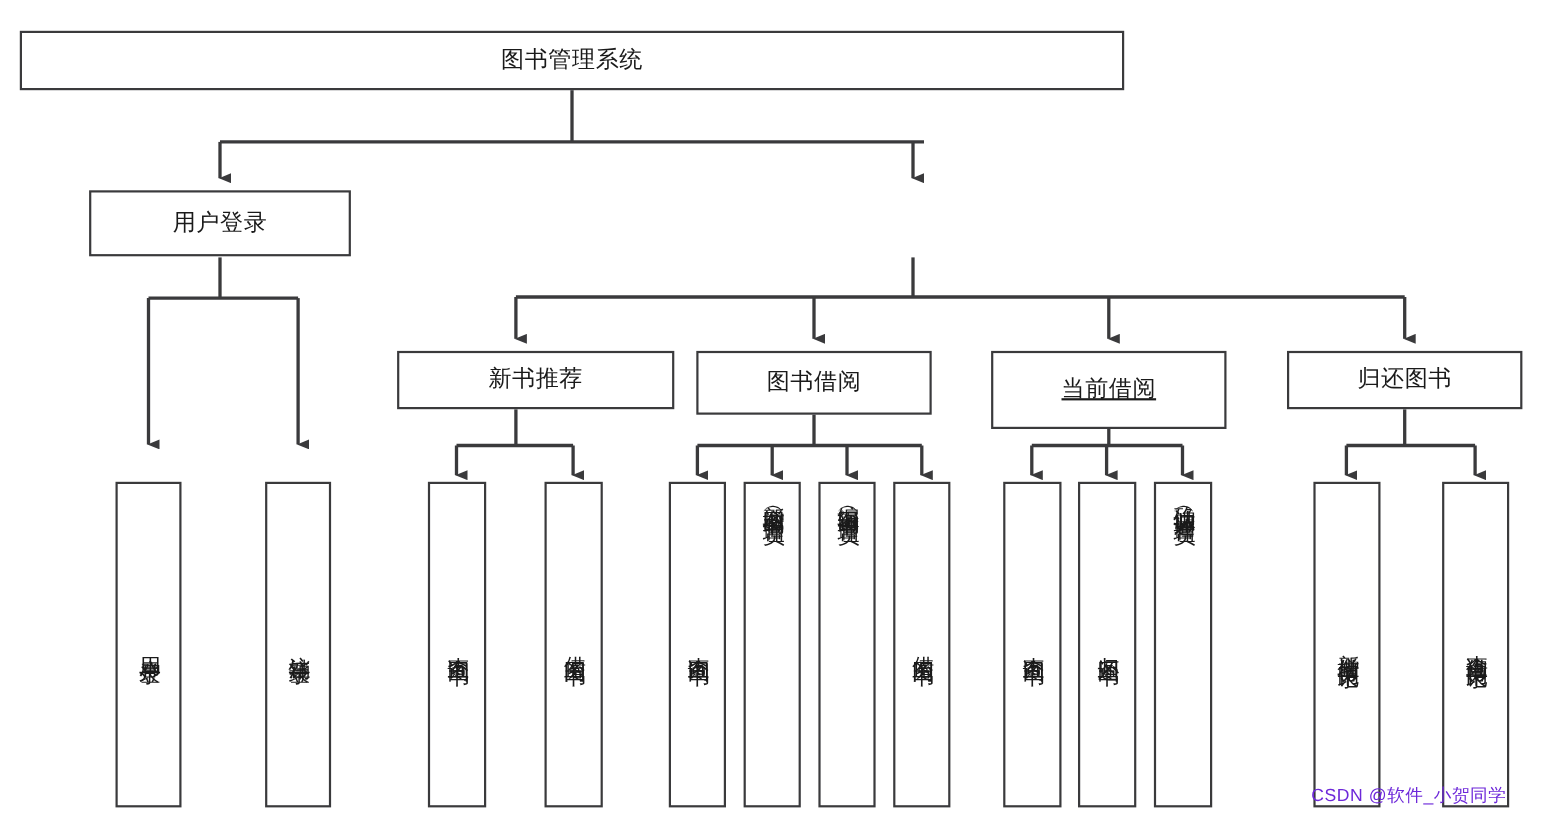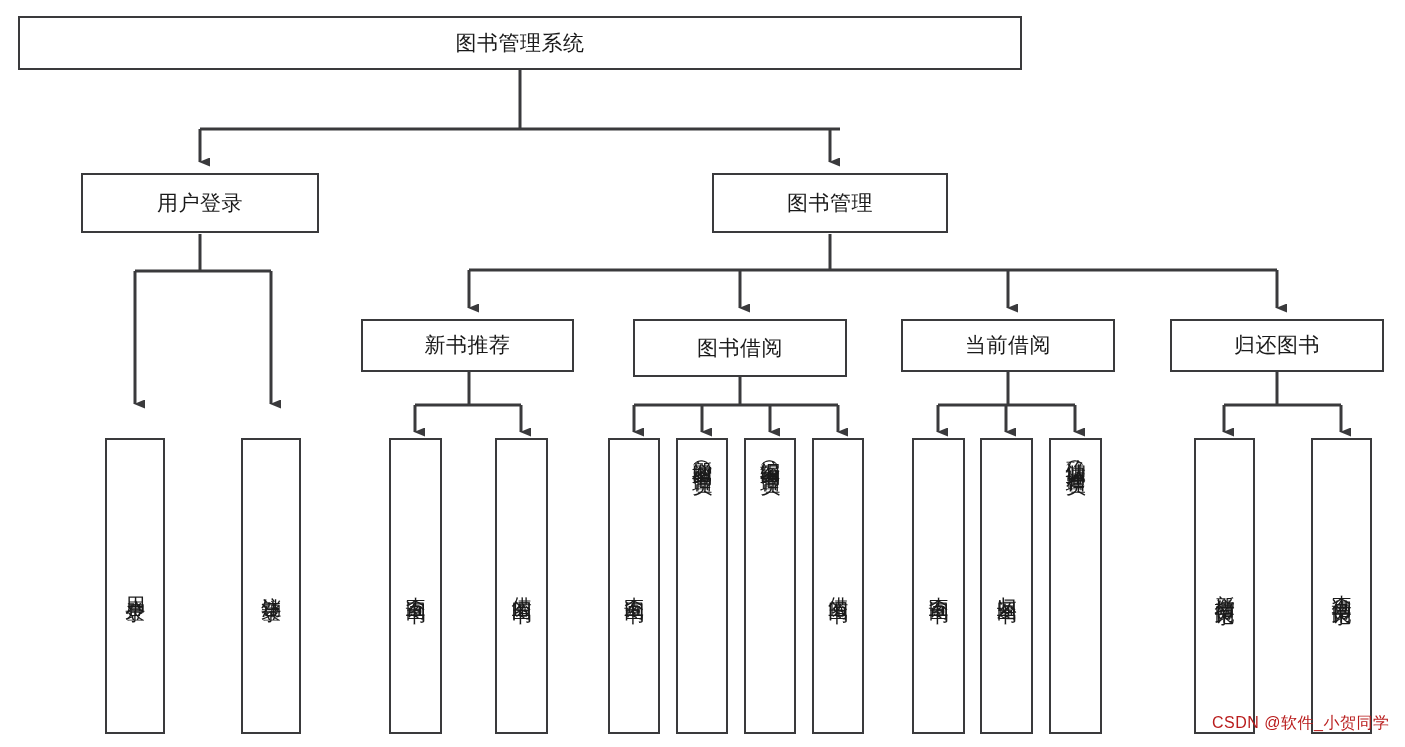--- a/index.html
+++ b/index.html
@@ -61,24 +61,23 @@
   }
   .node-v.center-v {
     align-items: center;
     padding-top: 0;
   }
   #watermark {
     position: absolute;
     left: 1192px;
     top: 713px;
     font-size: 16px;
-    color: #b91c1c;
+    color: #6d28d9;
     white-space: nowrap;
     letter-spacing: 0.5px;
-    margin-left: 20px;
   }
 </style>
 </head>
 <body>
 
 <div id="diagram-canvas">
 
   <svg class="edges" viewBox="0 0 1405 747" xmlns="http://www.w3.org/2000/svg">
     <defs>
       <marker id="arrow" markerWidth="9" markerHeight="11" refX="4.5" refY="10" orient="auto" markerUnits="userSpaceOnUse">
@@ -122,41 +121,38 @@
       <path d="M1006,405 L1006,432" marker-end="url(#arrow)"></path>
       <path d="M1075,405 L1075,432" marker-end="url(#arrow)"></path>
 
       <path d="M1277,372 L1277,405"></path>
       <path d="M1224,405 L1341,405"></path>
       <path d="M1224,405 L1224,432" marker-end="url(#arrow)"></path>
       <path d="M1341,405 L1341,432" marker-end="url(#arrow)"></path>
     </g>
   </svg>
 
-  <div class="node node-h" style="left:18px; top:16px; width:1004px; height:54px;">
+  <div class="node node-h" style="left:18px; top:28px; width:1004px; height:54px;">
     <span class="label">图书管理系统</span>
   </div>
 
   <div class="node node-h" style="left:81px; top:173px; width:238px; height:60px;">
     <span class="label">用户登录</span>
   </div>
 
-  <div class="node node-h" style="left:712px; top:173px; width:236px; height:60px;">
-    <span class="label">图书管理</span>
-  </div>
-
-  <div class="node node-h" style="left:361px; top:319px; width:213px; height:53px;">
+
+  <div class="node node-h" style="left:361px; top:319px; width:252px; height:53px;">
     <span class="label">新书推荐</span>
   </div>
 
   <div class="node node-h" style="left:633px; top:319px; width:214px; height:58px;">
     <span class="label">图书借阅</span>
   </div>
 
-  <div class="node node-h" style="left:901px; top:319px; width:214px; height:53px;">
+  <div class="node node-h" style="left:901px; top:319px; width:214px; height:71px;text-decoration:underline;">
     <span class="label">当前借阅</span>
   </div>
 
   <div class="node node-h" style="left:1170px; top:319px; width:214px; height:53px;">
     <span class="label">归还图书</span>
   </div>
 
   <div class="node node-v center-v" style="left:105px; top:438px; width:60px; height:296px;">
     <span class="label">用户登录</span>
   </div>

